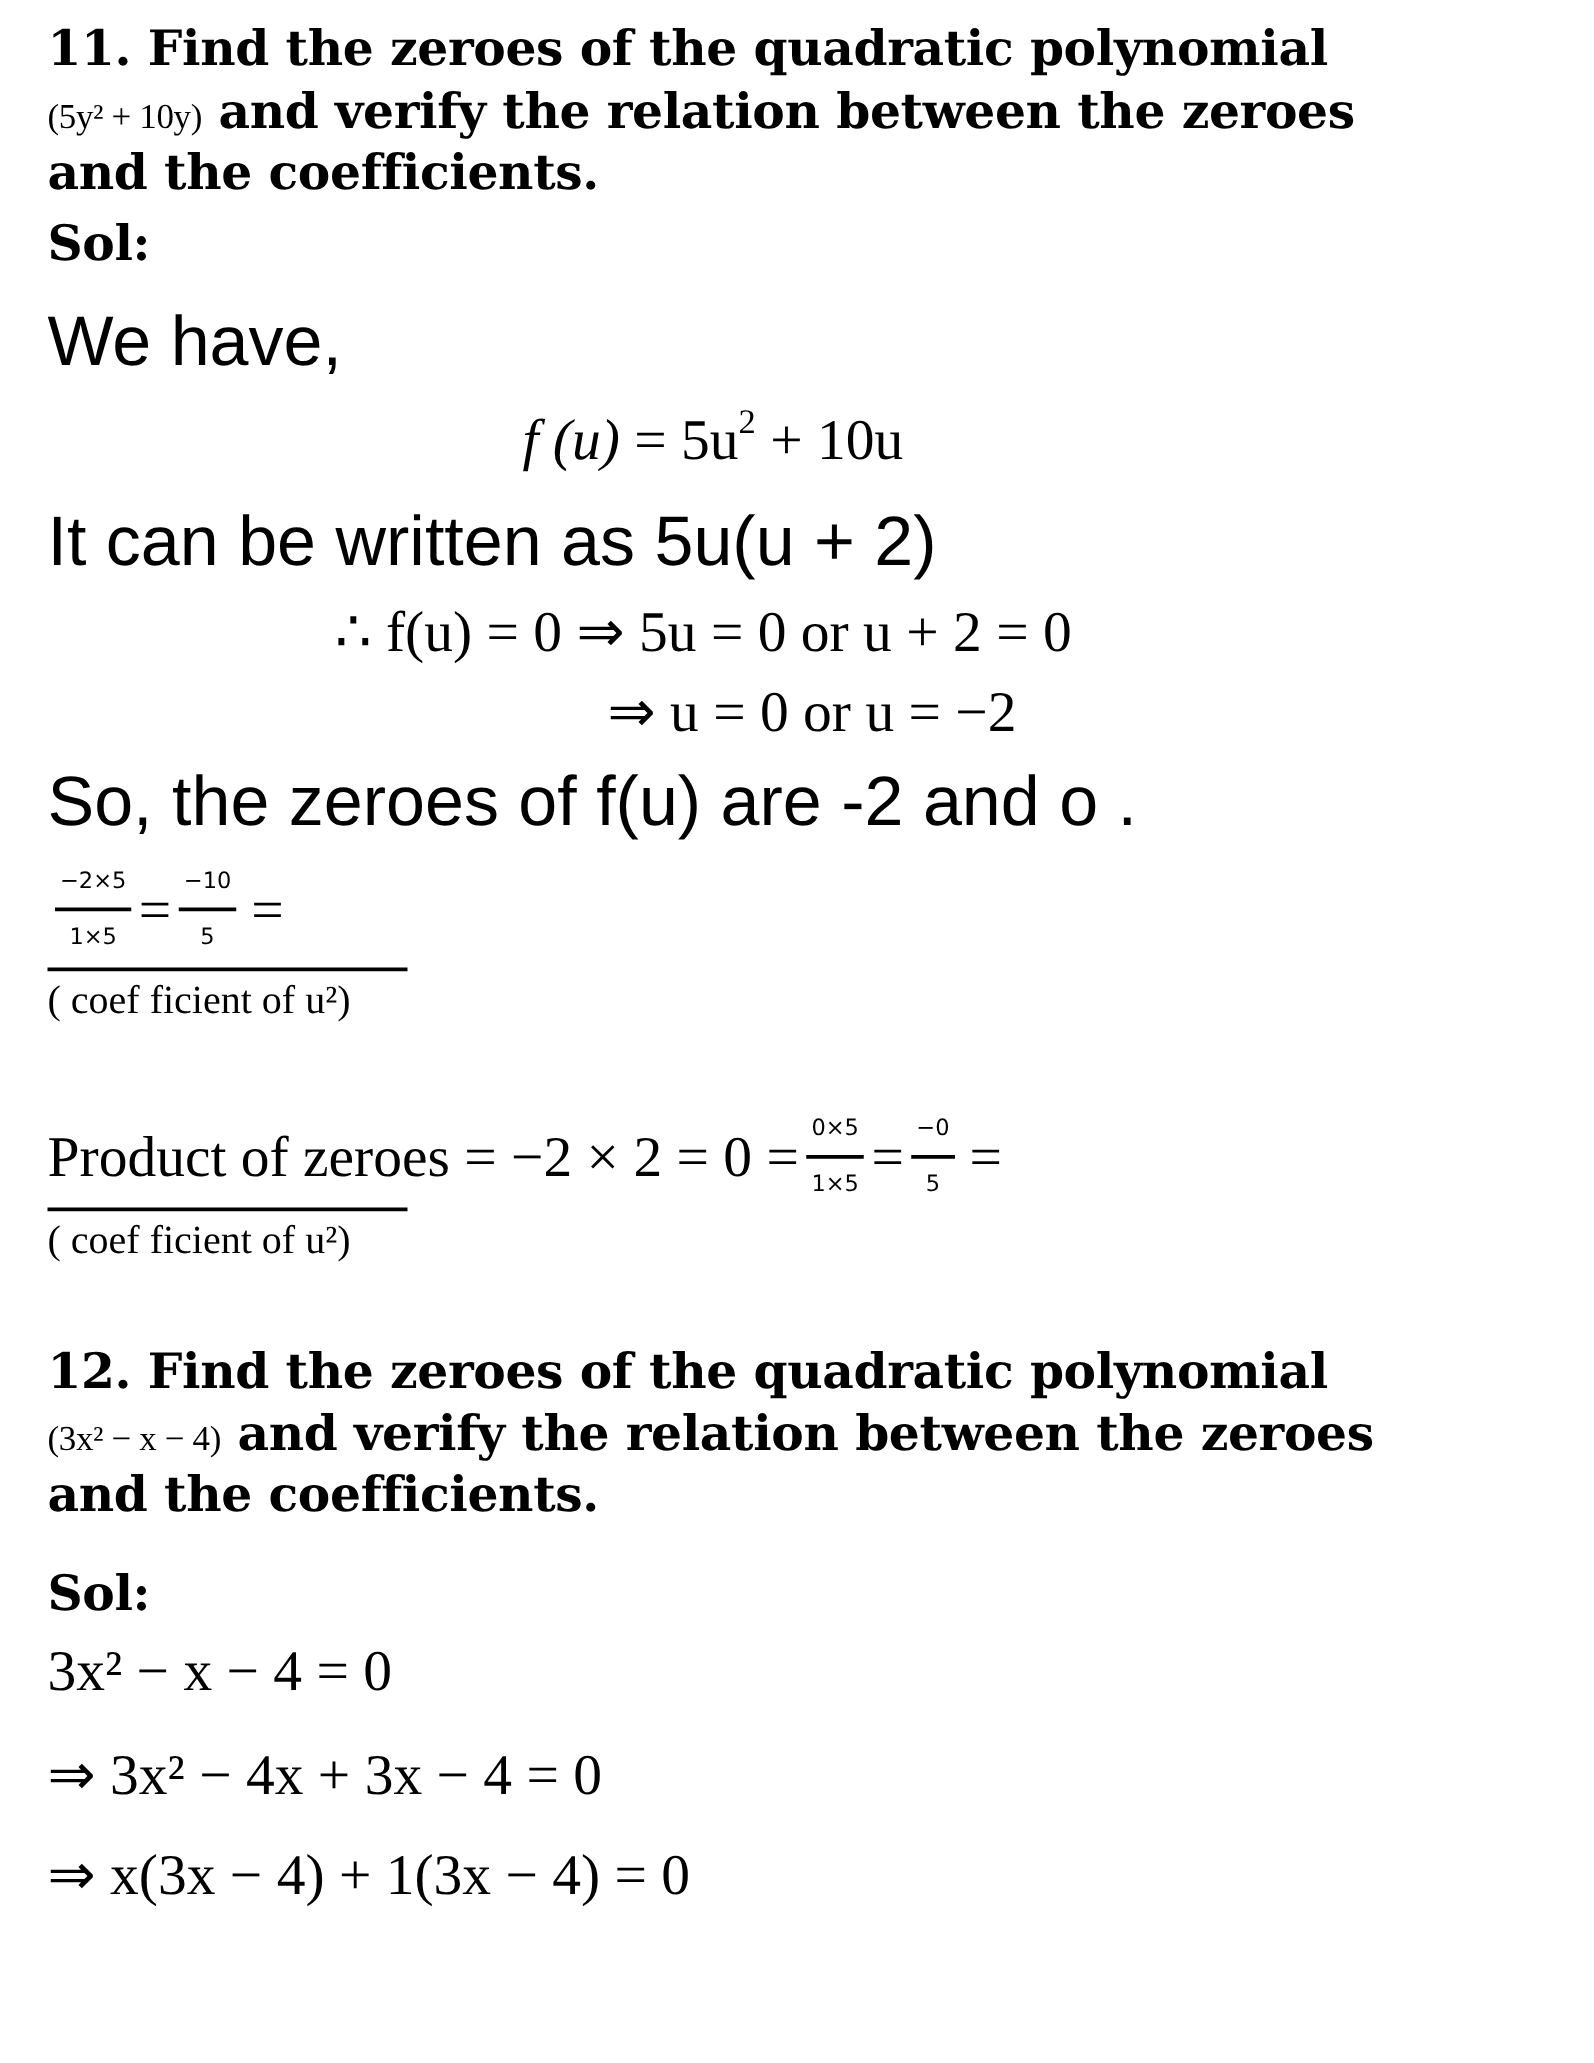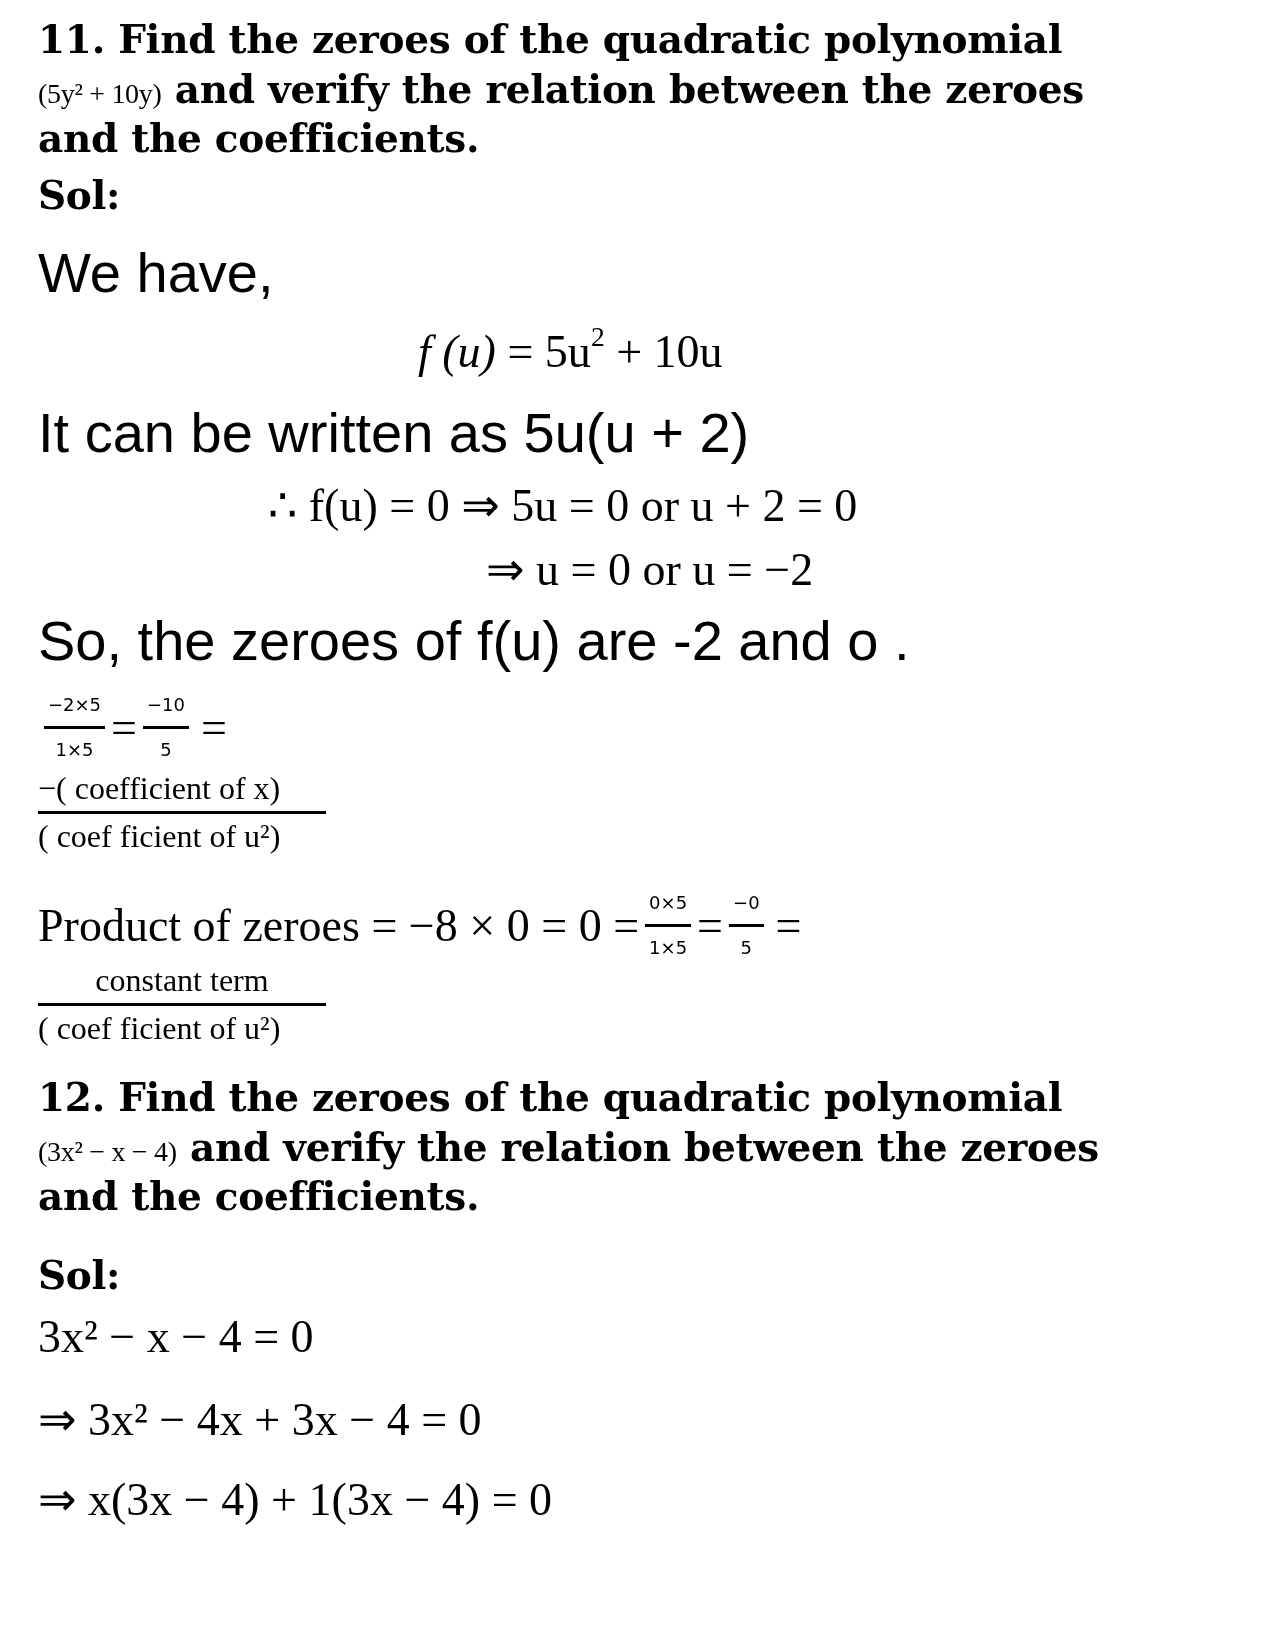--- a/index.html
+++ b/index.html
@@ -54,43 +54,41 @@
   <span>=</span>
   <span class="frac">
     <span class="num">−10</span>
     <span class="bar"></span>
     <span class="den">5</span>
   </span>
   <span style="margin-left:6px;">=</span>
 </div>
 
 <div class="small-frac" style="left:38px; top:770px; width:288px;">
-  <div style="text-align:left;">−( coefficient of x)</div>
   <div class="line"></div>
   <div style="text-align:left;">( coef ficient of u²)</div>
 </div>
 
 <div class="abs math" style="left:38px; top:886px; display:flex; align-items:center;">
-  <span>Product of zeroes = −8 × 0 = 0 =</span>
+  <span>Product of zeroes = −2 × 2 = 0 =</span>
   <span class="frac">
     <span class="num">0×5</span>
     <span class="bar"></span>
     <span class="den">1×5</span>
   </span>
   <span>=</span>
   <span class="frac">
     <span class="num">−0</span>
     <span class="bar"></span>
     <span class="den">5</span>
   </span>
   <span style="margin-left:6px;">=</span>
 </div>
 
 <div class="small-frac" style="left:38px; top:962px; width:288px;">
-  <div style="text-align:center;">constant term</div>
   <div class="line"></div>
   <div style="text-align:left;">( coef ficient of u²)</div>
 </div>
 
 <div class="abs q" style="left:38px; top:1072px;">12. Find the zeroes of the quadratic polynomial</div>
 <div class="abs q" style="left:38px; top:1122px;">
   <span style="font-family:'Liberation Serif',serif; font-weight:normal; font-size:28px;">(3x² − x − 4)</span><span> and verify the relation between the zeroes</span>
 </div>
 <div class="abs q" style="left:38px; top:1171px;">and the coefficients.</div>
 <div class="abs q" style="left:38px; top:1250px;">Sol:</div>

